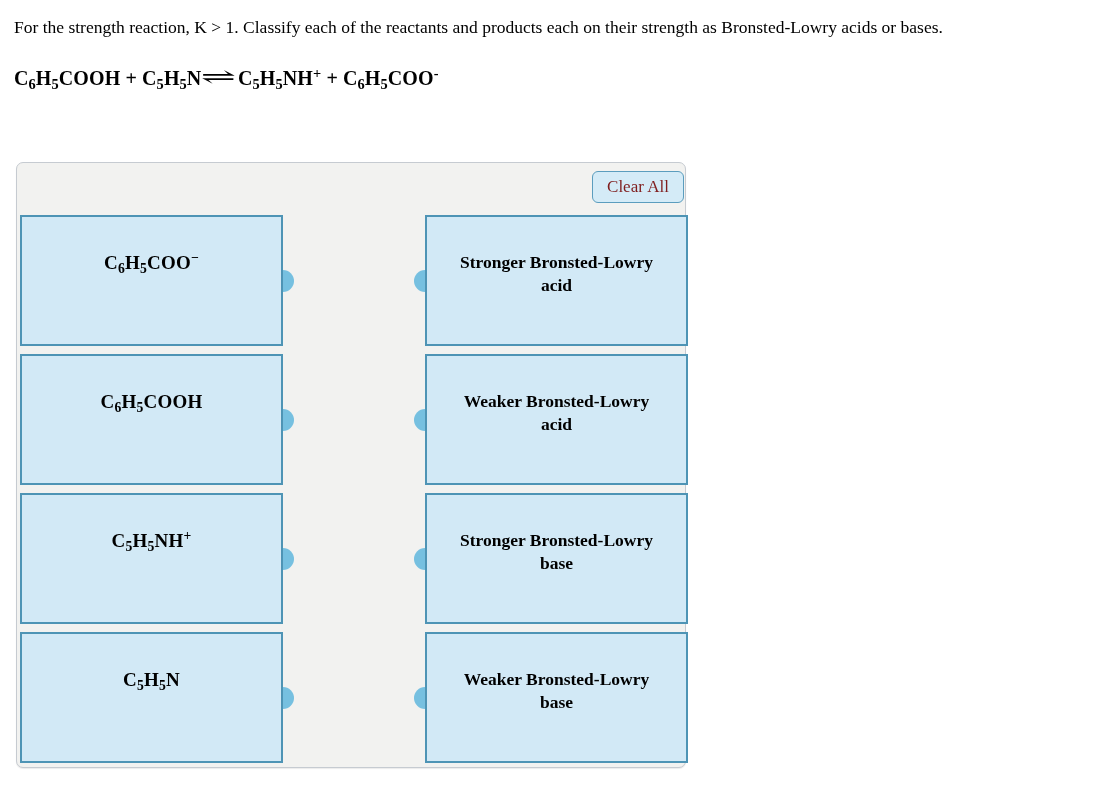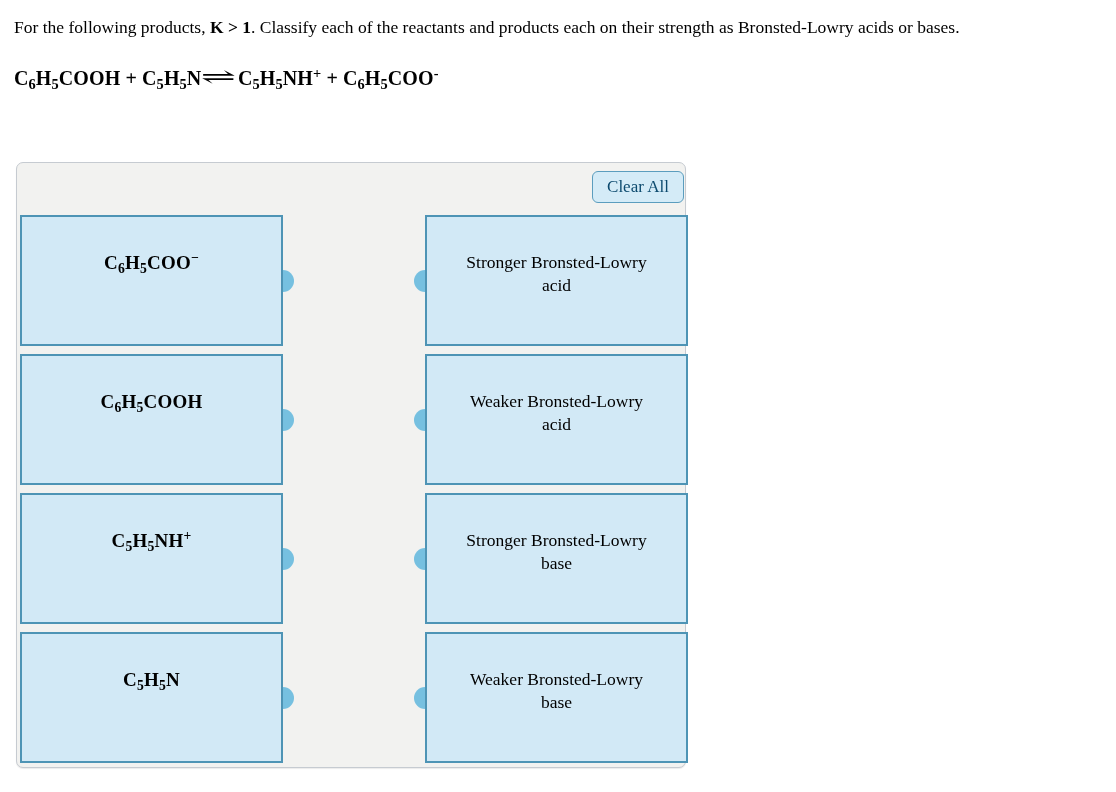--- a/index.html
+++ b/index.html
@@ -20,21 +20,21 @@
   
   .question {
     position: absolute;
     left: 14px;
     top: 16px;
     width: 1094px;
     font-size: 17.5px;
     line-height: 22px;
     white-space: nowrap;
   }
-  .question b { font-weight: bold; }
+  .question b { font-weight: normal; }
 
   
   .equation {
     position: absolute;
     left: 14px;
     top: 62px;
     font-size: 20px;
     font-weight: bold;
     line-height: 22px;
     white-space: nowrap;
@@ -81,21 +81,21 @@
     position: absolute;
     right: 1px;
     top: 8px;
     width: 92px;
     height: 32px;
     background: #d4ebf7;
     border: 1px solid #5b9dbe;
     border-radius: 6px;
     font-family: "Liberation Serif", "DejaVu Serif", serif;
     font-size: 17px;
-    color: #0c4a6e;
+    color: #7f1d1d;
     cursor: pointer;
     line-height: 30px;
     text-align: center;
     padding: 0;
   }
 
   .columns {
     position: absolute;
     left: 0;
     top: 52px;
@@ -142,21 +142,21 @@
     vertical-align: -0.28em;
     font-weight: bold;
   }
   .card-left .card-text sup {
     font-size: 0.72em;
     vertical-align: 0.52em;
     font-weight: bold;
   }
 
   .card-right .card-text {
-    font-weight: normal;
+    font-weight: bold;
     font-size: 17.5px;
     line-height: 23px;
     margin-top: 20px;
   }
 
   
   .nub {
     position: absolute;
     top: 50%;
     width: 11px;
@@ -171,21 +171,21 @@
   }
   .nub-left {
     left: -13px;
     border-radius: 11px 0 0 11px;
   }
 </style>
 </head>
 <body>
 
 <div class="question">
-  <span>For the following products, </span><b>K &gt; 1</b><span>. Classify each of the reactants and products each on their strength as Bronsted-Lowry acids or bases.</span>
+  <span>For the strength reaction, </span><b>K &gt; 1</b><span>. Classify each of the reactants and products each on their strength as Bronsted-Lowry acids or bases.</span>
 </div>
 
 <div class="equation">
   <span><span>C</span><sub>6</sub><span>H</span><sub>5</sub><span>COOH</span></span>
   <span>+</span>
   <span><span>C</span><sub>5</sub><span>H</span><sub>5</sub><span>N</span></span><span class="eqarrow">⇌</span><span><span>C</span><sub>5</sub><span>H</span><sub>5</sub><span>NH</span><sup>+</sup></span>
   <span>+</span>
   <span><span>C</span><sub>6</sub><span>H</span><sub>5</sub><span>COO</span><sup>-</sup></span>
 </div>
 

